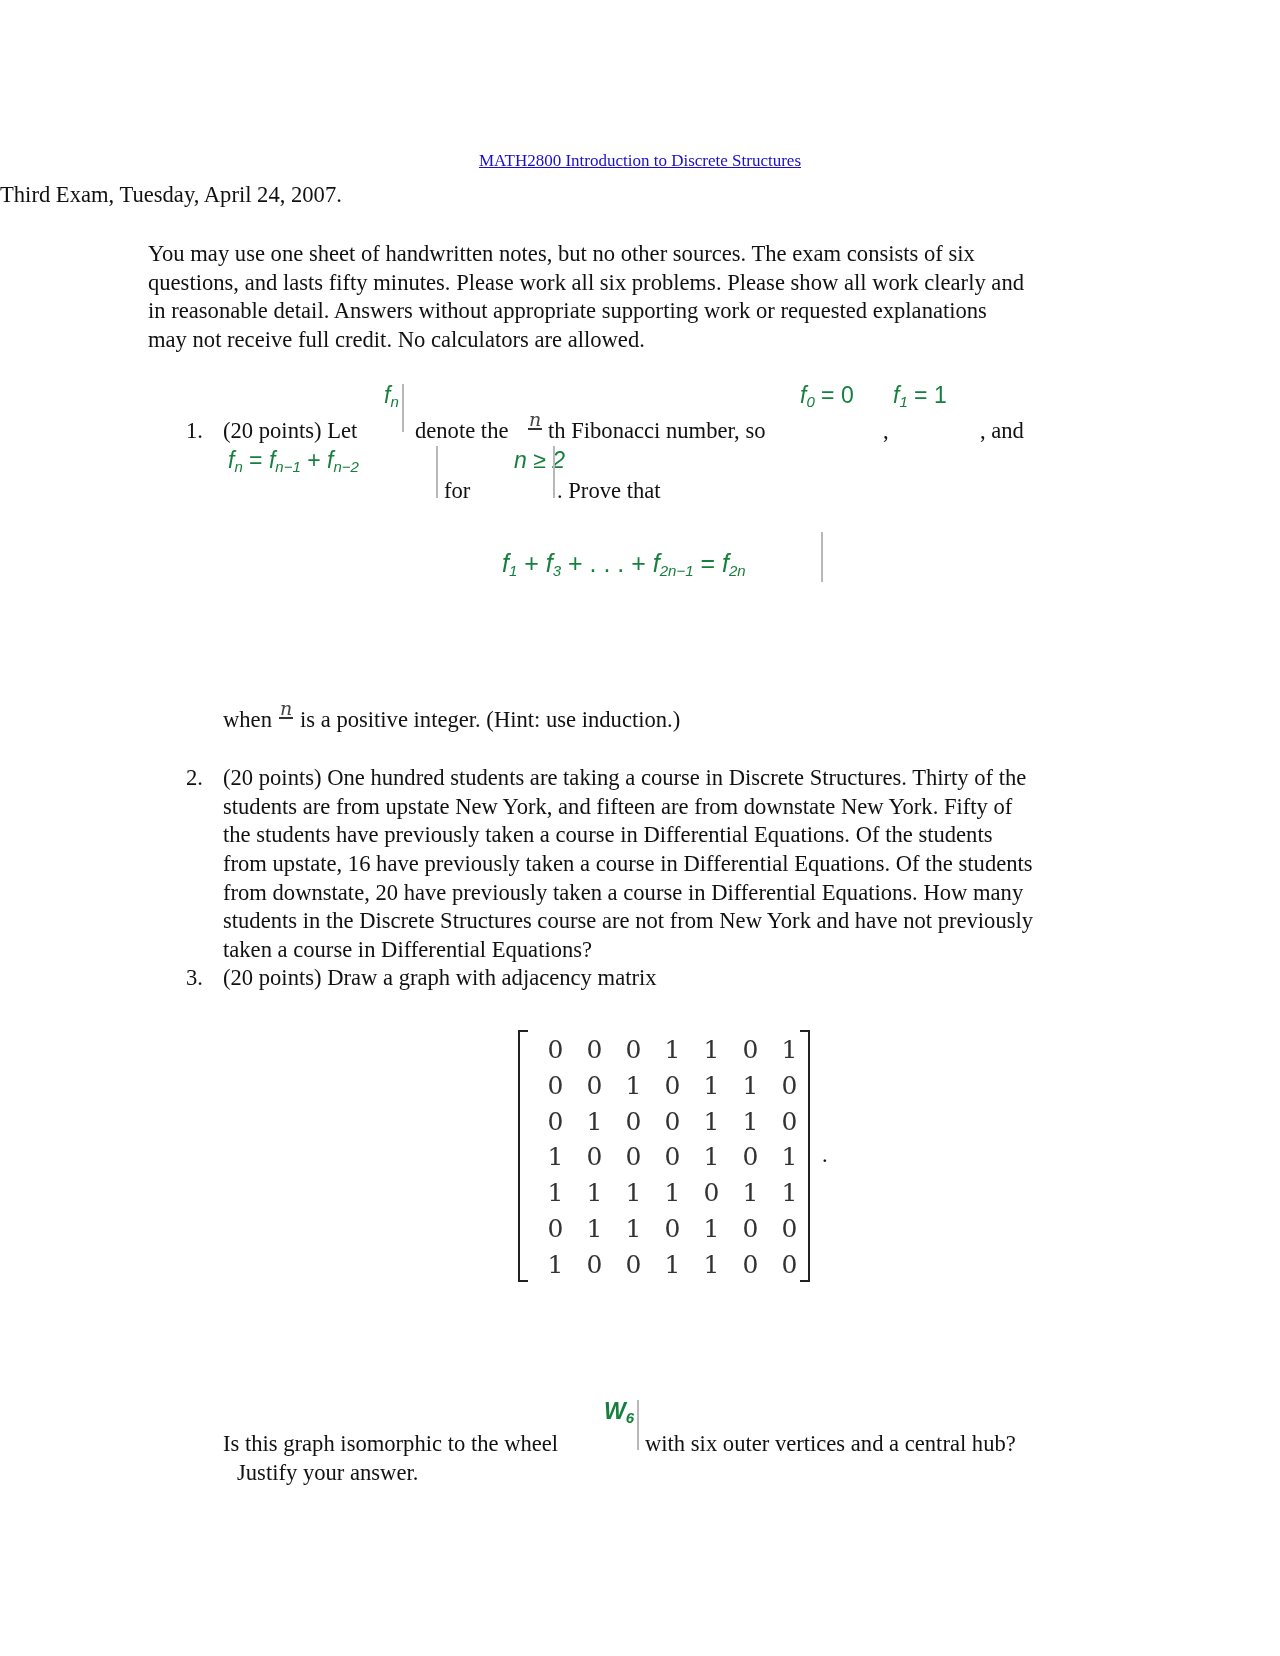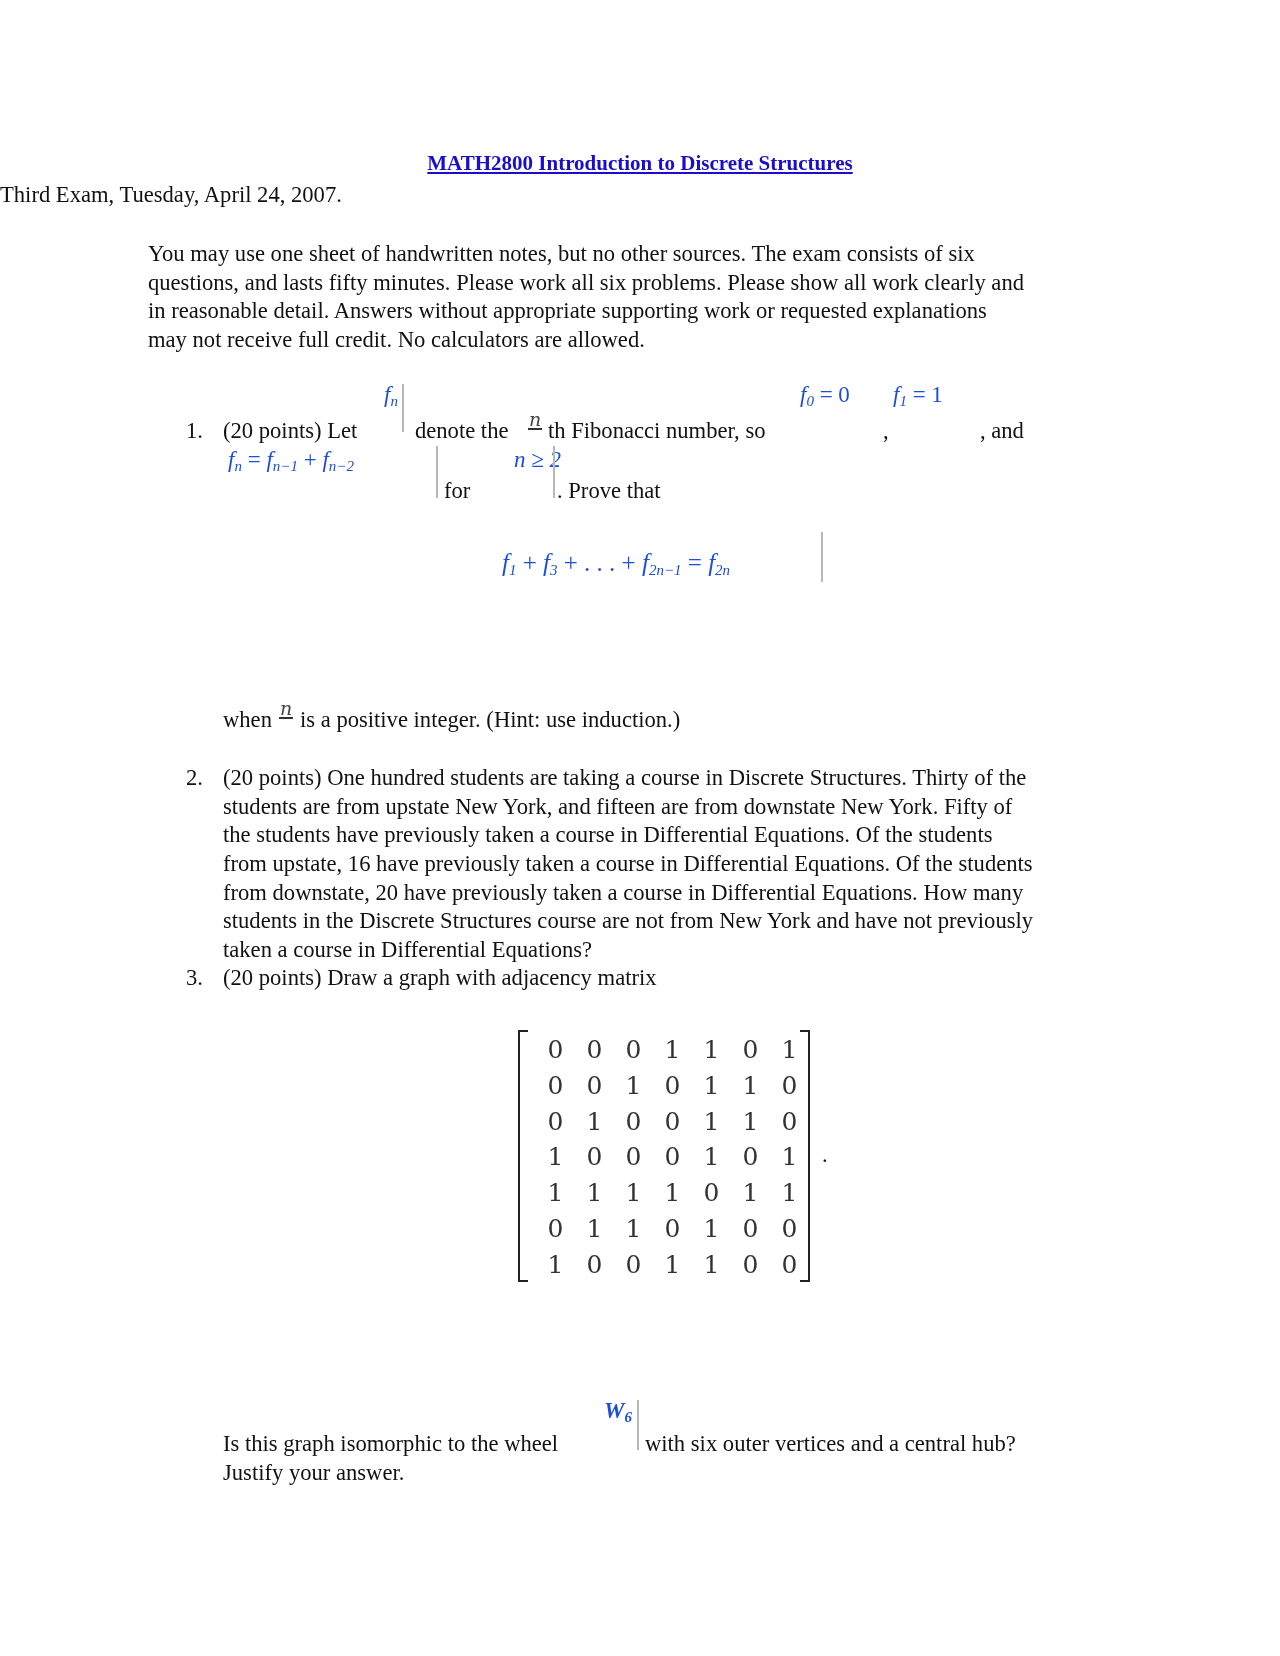--- a/index.html
+++ b/index.html
@@ -1,23 +1,23 @@
 <!DOCTYPE html>
 <html><head>
 <meta charset="utf-8">
 <style>
   html, body { margin: 0; padding: 0; background: #ffffff; }
   body { width: 1280px; height: 1656px; position: relative; overflow: hidden;
          font-family: "Liberation Serif", "DejaVu Serif", serif; color: #111; }
   .abs { position: absolute; white-space: nowrap; }
   .txt { font-size: 22.6px; line-height: 29px; }
-  .title { left: 0; width: 1280px; text-align: center; top: 151px; font-size: 21px; font-weight: bold; }
+  .title { left: 0; width: 1280px; text-align: center; top: 151px; font-size: 17px; font-weight: normal; }
   .title a { color: #1a0dcc; text-decoration: underline; }
   .subtitle { left: 0; width: 1280px; text-align: left; top: 182px; font-size: 22.6px; }
-  .math { font-family: Liberation Serif, serif; font-style: italic; font-size: 23px; color: #1d4ed8; }
+  .math { font-family: Liberation Sans, sans-serif; font-style: italic; font-size: 23px; color: #15803d; }
   .math .up { font-style: normal; }
   .math sub { font-size: 15px; vertical-align: -4px; }
   .caret { position: absolute; width: 2px; background: #b8b8b8; }
   .nvar { font-family: "DejaVu Serif", serif; font-style: italic; font-size: 19px; color: #444;
           border-bottom: 2px solid #333; line-height: 18px; display: inline-block; padding: 0 1px; }
   .matrix { position: absolute; left: 518px; top: 1030px; width: 292px; height: 248px; }
   .bracket { position: absolute; top: 0; width: 8px; height: 248px; border-top: 2px solid #222; border-bottom: 2px solid #222; }
   .bracket.l { left: 0; border-left: 2px solid #222; }
   .bracket.r { right: 0; border-right: 2px solid #222; }
   .mgrid { position: absolute; left: 18px; top: 2px; display: grid;
@@ -140,14 +140,14 @@
         <span>0</span>
         <span>0</span>
     </div>
   </div>
   <span class="abs txt" style="left:822px; top:1140px;">.</span>
 
   <span class="abs math" style="left:604px; top:1398px; font-weight:bold;"><span>W</span><sub>6</sub></span>
   <div class="caret" style="left:637px; top:1400px; height:50px;"></div>
   <span class="abs txt" style="left:223px; top:1429px;">Is this graph isomorphic to the wheel</span>
   <span class="abs txt" style="left:645px; top:1429px;">with six outer vertices and a central hub?</span>
-  <div class="abs txt" style="left:223px; top:1458px;">Justify your answer.</div>
+  <div class="abs txt" style="left:237px; top:1458px;">Justify your answer.</div>
 </div>
 
 </body></html>

